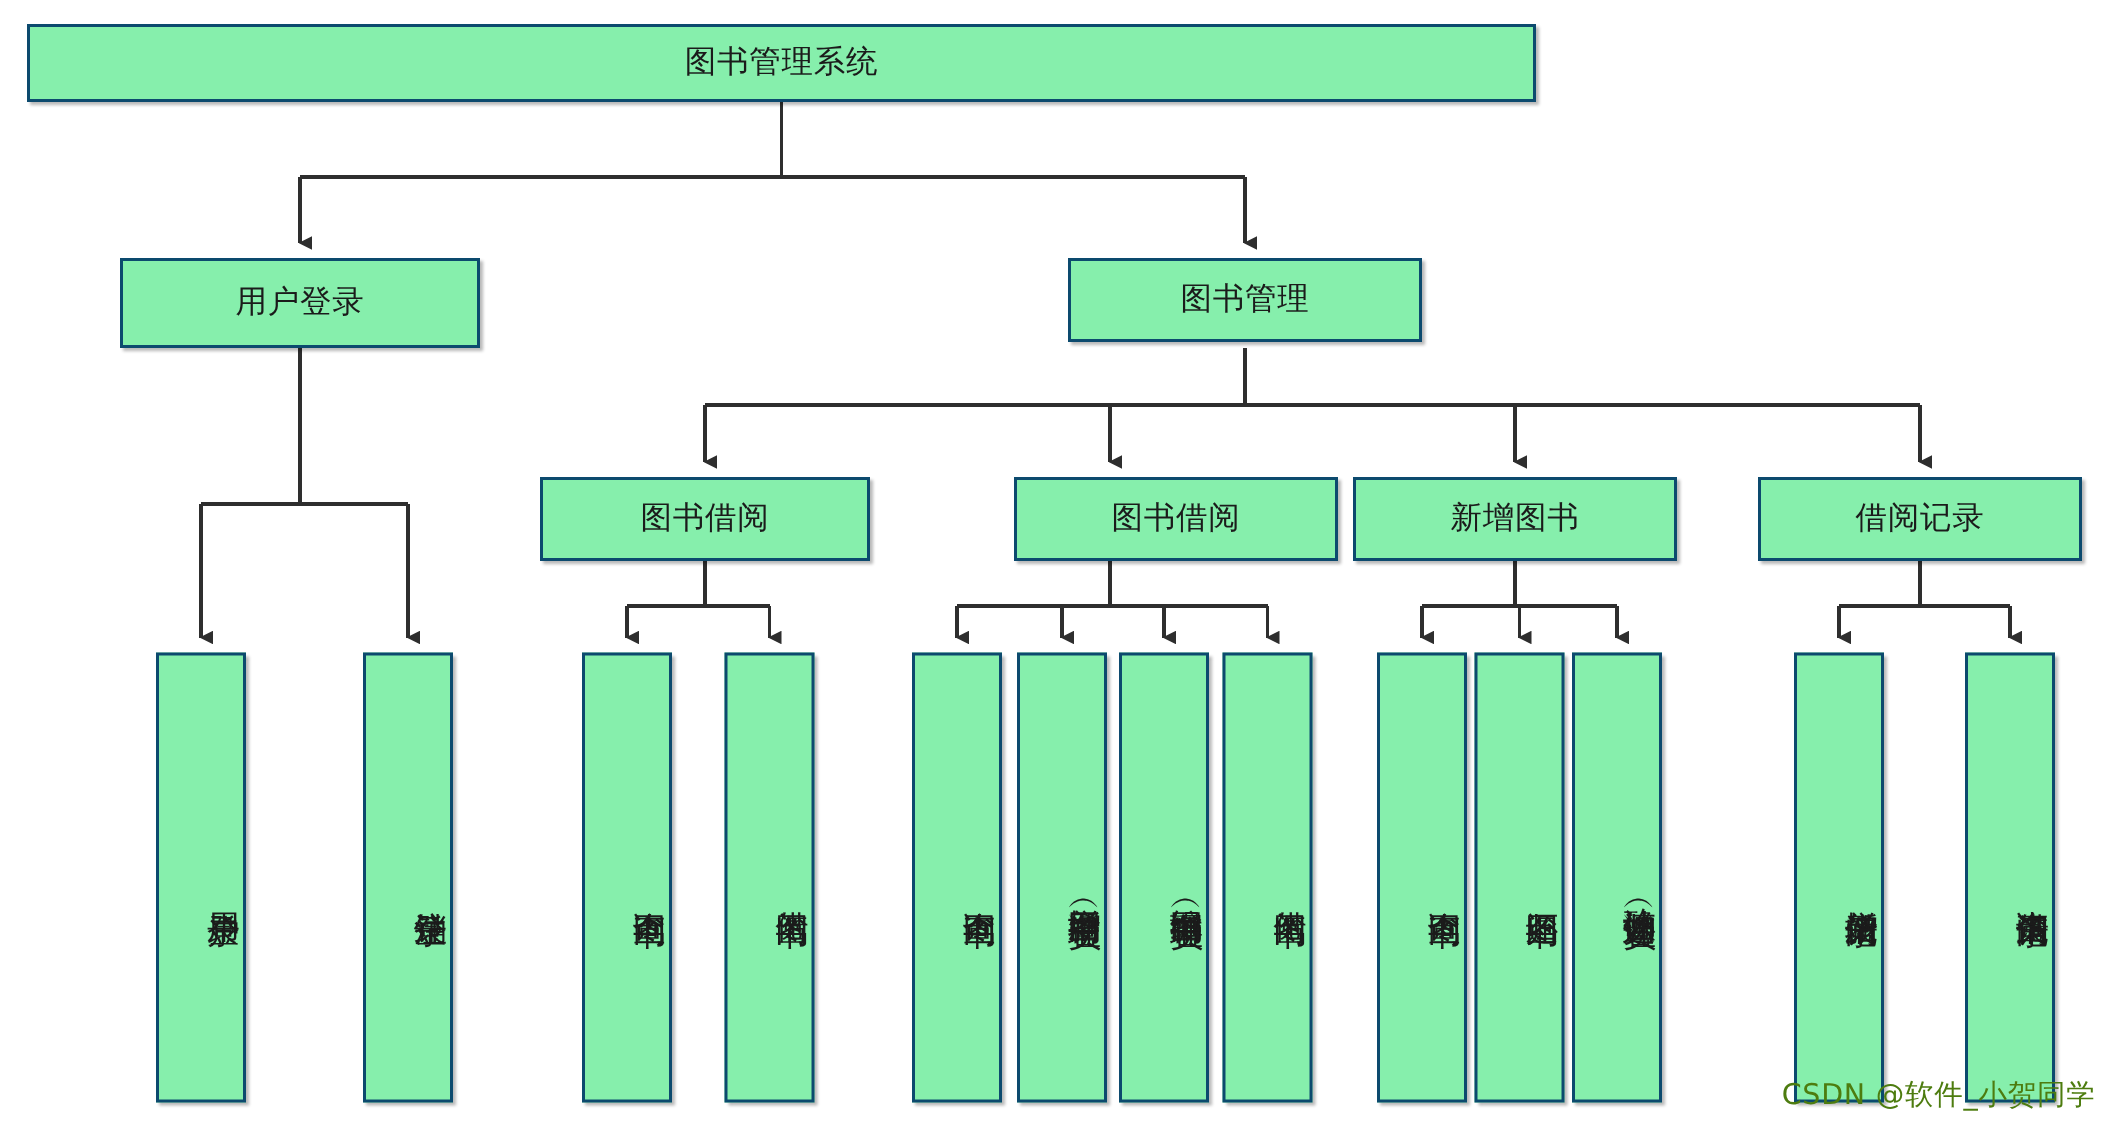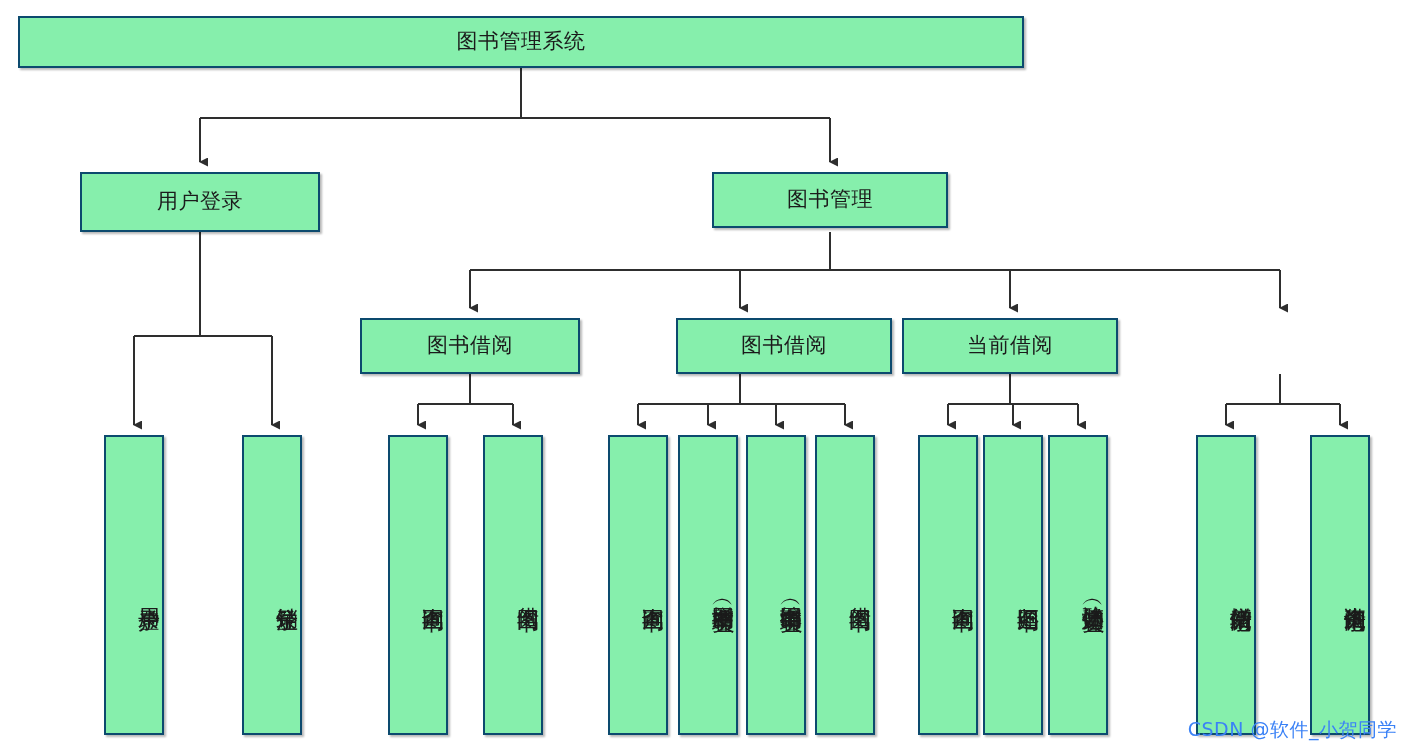--- a/index.html
+++ b/index.html
@@ -57,21 +57,21 @@
     writing-mode: vertical-rl;
     text-orientation: upright;
     display: block;
     max-height: 286px;
   }
   .watermark {
     position: absolute;
     right: 8px;
     bottom: 4px;
     font-size: 19px;
-    color: #3b82f6;
+    color: #4d7c0f;
     letter-spacing: 0.5px;
     white-space: nowrap;
     font-family: "DejaVu Sans", "Liberation Sans", sans-serif;
   }
 </style>
 </head>
 <body>
 
 <div id="diagram-root">
 
@@ -139,21 +139,24 @@
     <span class="nodelabel">图书管理</span>
   </div>
 
   <div class="node horiz" id="node-l2-0" style="left: 360px; top: 318px; width: 220px; height: 56px;">
     <span class="nodelabel">图书借阅</span>
   </div>
   <div class="node horiz" id="node-l2-1" style="left: 632px; top: 318px; width: 216px; height: 56px; margin-left: 44px;">
     <span class="nodelabel">图书借阅</span>
   </div>
   <div class="node horiz" id="node-l2-2" style="left: 902px; top: 318px; width: 216px; height: 56px;">
-    <span class="nodelabel">当前借阅</span>
+    <span class="nodelabel">新增图书</span>
+  </div>
+  <div class="node horiz" id="node-l2-3" style="left: 1172px; top: 318px; width: 216px; height: 56px;">
+    <span class="nodelabel">借阅记录</span>
   </div>
 
   <div class="node vert" id="node-leaf-0" style="left: 104px; top: 435px; width: 60px; height: 300px;">
     <span class="nodelabel">用户登录</span>
   </div>
   <div class="node vert" id="node-leaf-1" style="left: 242px; top: 435px; width: 60px; height: 300px;">
     <span class="nodelabel">注销登录</span>
   </div>
   <div class="node vert" id="node-leaf-2" style="left: 388px; top: 435px; width: 60px; height: 300px;">
     <span class="nodelabel">查询图书</span>

